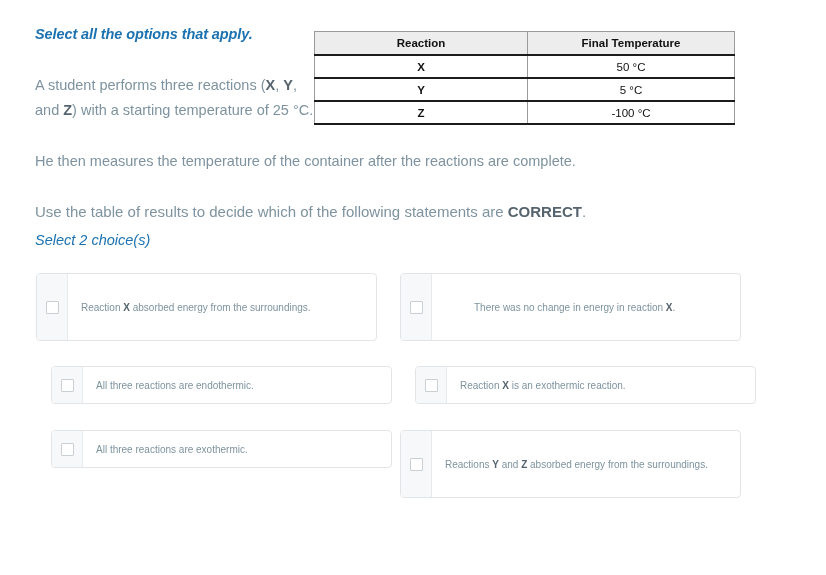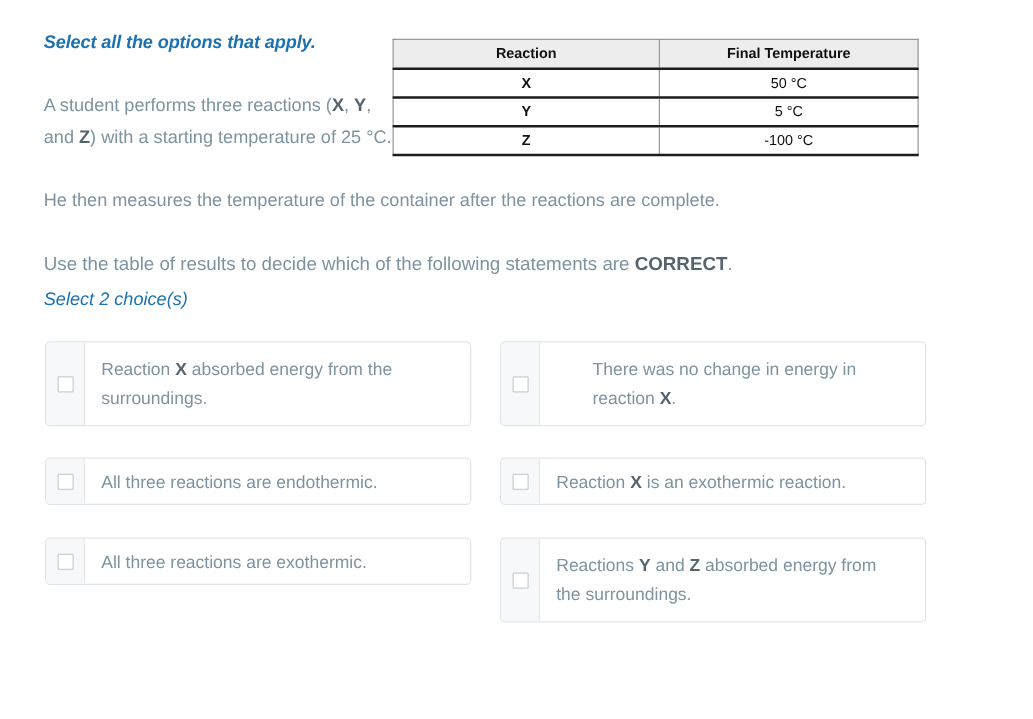--- a/index.html
+++ b/index.html
@@ -146,21 +146,21 @@
     width: 341px;
     box-sizing: border-box;
     border: 1px solid #e2e5e7;
     border-radius: 4px;
     background: #ffffff;
     display: flex;
     align-items: stretch;
     overflow: hidden;
   }
   .option-card.tall  { height: 68px; }
-  .option-card.short { height: 38px; }
+  .option-card.short { height: 38px; margin-left: 15px; }
 
   .cb-cell {
     width: 30px;
     flex: 0 0 30px;
     background: #f7f8f9;
     border-right: 1px solid #e8eaec;
     display: flex;
     align-items: center;
     justify-content: center;
   }
@@ -171,21 +171,21 @@
     border: 1px solid #c9cfd3;
     border-radius: 1px;
     background: #ffffff;
   }
 
   .opt-text {
     flex: 1 1 auto;
     display: flex;
     align-items: center;
     padding: 0 10px 0 13px;
-    font-size: 14px;
+    font-size: 10px;
     line-height: 23px;
     color: #7e939f;
   }
   .option-card.tall .opt-text {
     padding-right: 26px;
   }
 </style>
 </head>
 <body>
 

